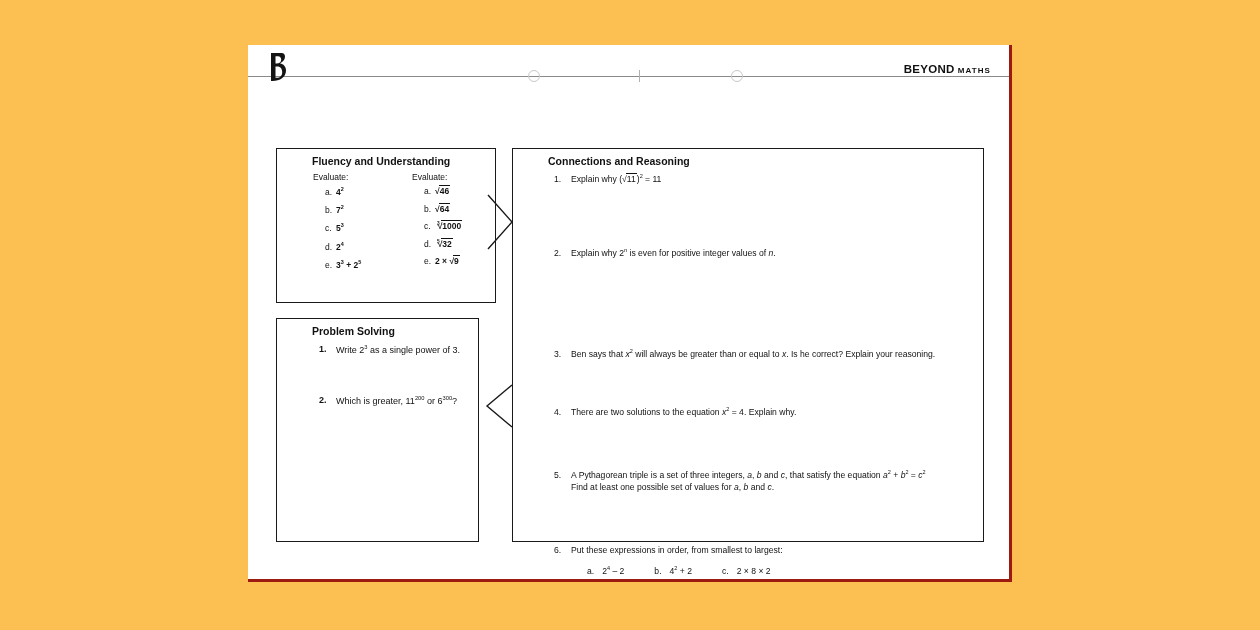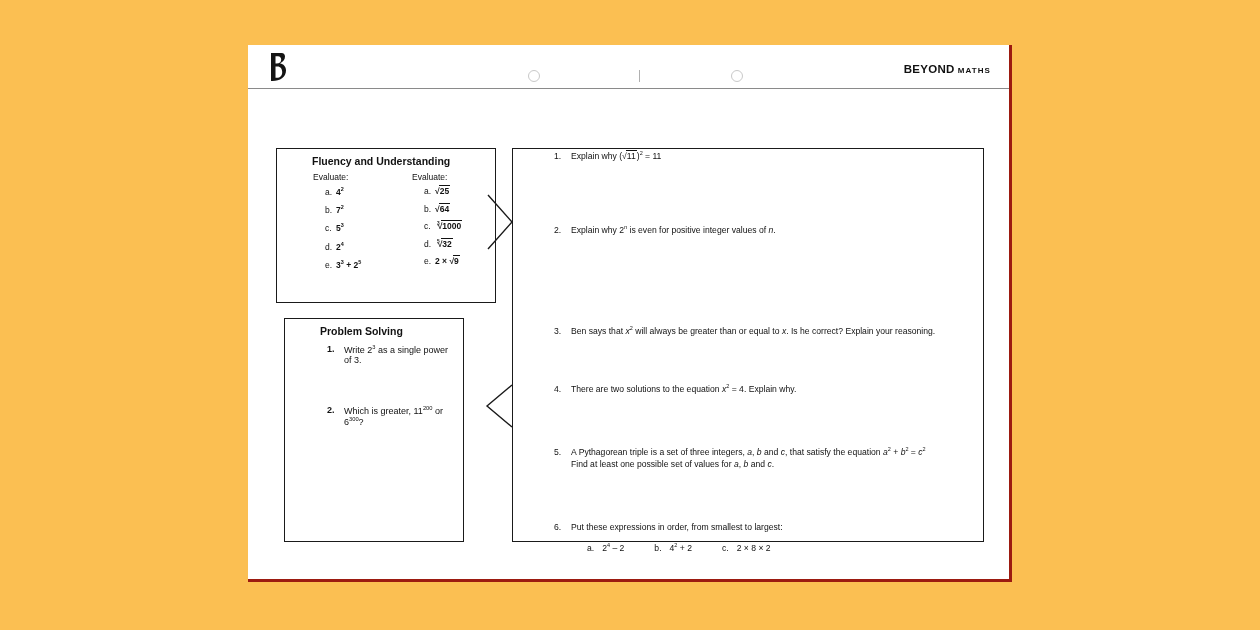--- a/index.html
+++ b/index.html
@@ -23,21 +23,21 @@
     height: 537px;
     background: #FFFFFF;
     border-right: 3px solid #9C1A10;
     border-bottom: 3px solid #9C1A10;
     box-sizing: border-box;
   }
 
   
   #sheet-header {
     position: relative;
-    height: 44px;
+    height: 32px;
     border-bottom: 1.5px solid #8a8a8a;
     box-sizing: border-box;
     padding-left: 36px;
   }
   #brand-logo {
     position: absolute;
     left: 18px;
     top: 6px;
     width: 30px;
     height: 32px;
@@ -113,23 +113,22 @@
   
   #panel-fluency {
     left: 28px;
     top: 103px;
     width: 220px;
     height: 155px;
   }
   #panel-problem-solving {
     left: 28px;
     top: 273px;
-    width: 180px;
+    width: 203px;
     height: 224px;
-    margin-left: 8px;
   }
   #panel-connections {
     left: 264px;
     top: 103px;
     width: 472px;
     height: 394px;
   }
 
   
   .fluency-columns {
@@ -280,21 +279,21 @@
           <li><span class="lbl">b.</span><span class="expr"><span>7</span><sup>2</sup></span></li>
           <li><span class="lbl">c.</span><span class="expr"><span>5</span><sup>3</sup></span></li>
           <li><span class="lbl">d.</span><span class="expr"><span>2</span><sup>4</sup></span></li>
           <li><span class="lbl">e.</span><span class="expr"><span>3</span><sup>3</sup> <span>+</span> <span>2</span><sup>5</sup></span></li>
         </ul>
       </div>
 
       <div class="fluency-col">
         <div class="eval-label">Evaluate:</div>
         <ul class="eval-list">
-          <li><span class="lbl">a.</span><span class="radical expr"><span class="idx"></span><span class="sign">√</span><span class="rad-body">25</span></span></li>
+          <li><span class="lbl">a.</span><span class="radical expr"><span class="idx"></span><span class="sign">√</span><span class="rad-body">46</span></span></li>
           <li><span class="lbl">b.</span><span class="radical expr"><span class="idx"></span><span class="sign">√</span><span class="rad-body">64</span></span></li>
           <li><span class="lbl">c.</span><span class="radical expr"><span class="idx">3</span><span class="sign">√</span><span class="rad-body">1000</span></span></li>
           <li><span class="lbl">d.</span><span class="radical expr"><span class="idx">5</span><span class="sign">√</span><span class="rad-body">32</span></span></li>
           <li><span class="lbl">e.</span><span class="expr">2 × </span><span class="radical expr"><span class="sign">√</span><span class="rad-body">9</span></span></li>
         </ul>
       </div>
 
     </div>
   </div>
 
@@ -304,20 +303,21 @@
       <li>
         <span class="num">1.</span><span>Write 2</span><sup>3</sup><span> as a single power of 3.</span>
       </li>
       <li>
         <span class="num">2.</span><span>Which is greater, 11</span><sup>200</sup><span> or 6</span><sup>300</sup><span>?</span>
       </li>
     </ul>
   </div>
 
   <div id="panel-connections" class="panel">
+    <div class="panel-heading">Connections and Reasoning</div>
     <ul id="connections-list">
 
       <li id="q1">
         <span class="num">1.</span><span>Explain why (</span><span class="radical"><span class="sign">√</span><span class="rad-body">11</span></span>)<sup>2</sup><span> = 11</span>
       </li>
 
       <li id="q2">
         <span class="num">2.</span><span>Explain why 2</span><sup><em>n</em></sup><span> is even for positive integer values of </span><em>n</em><span>.</span>
       </li>
 

